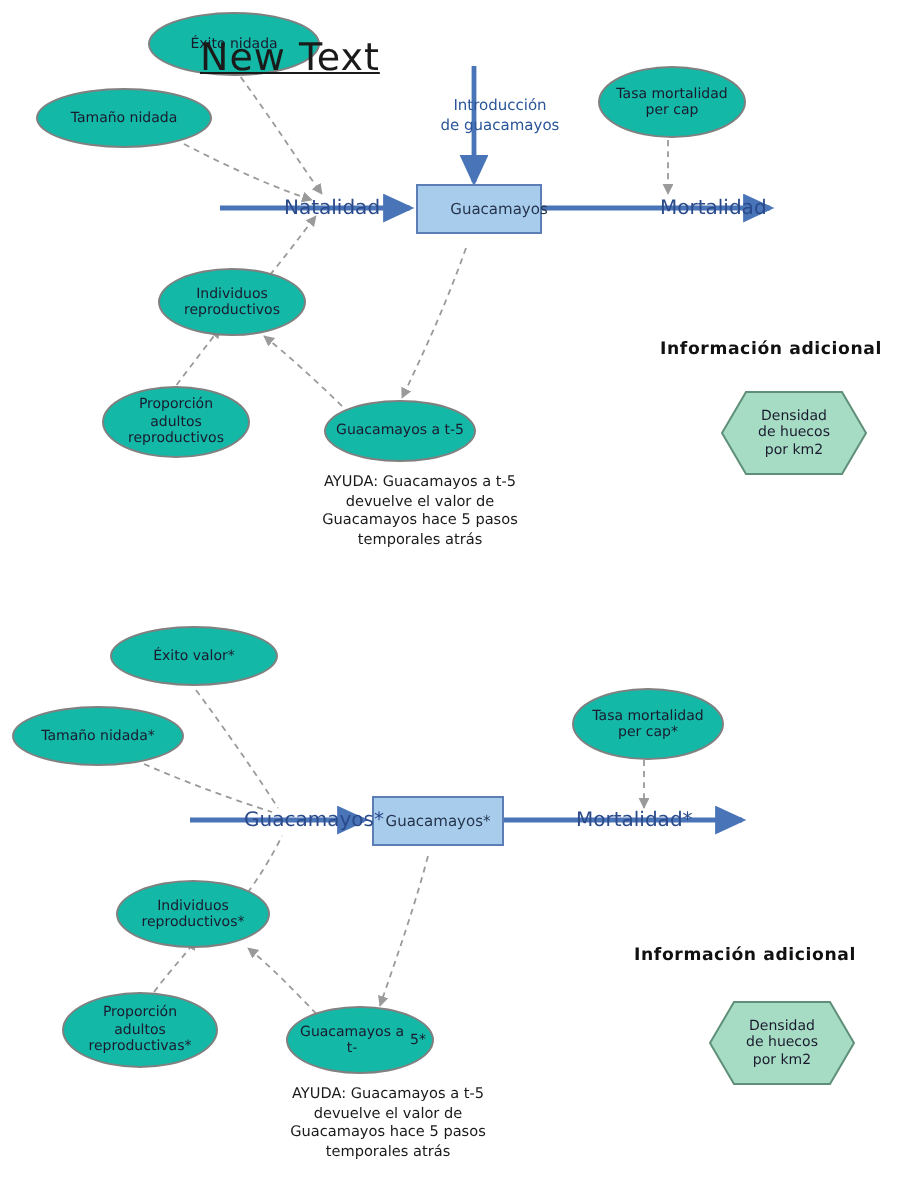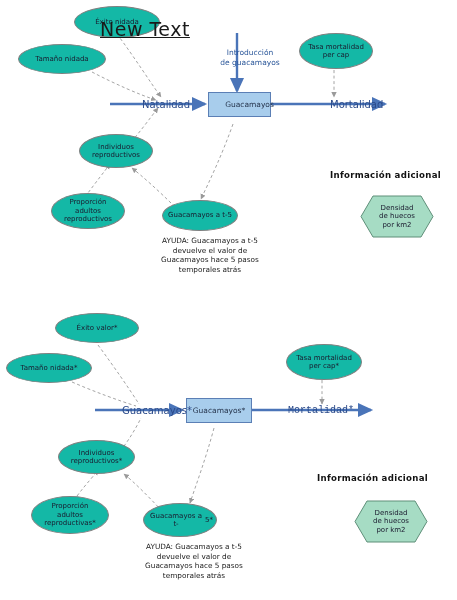--- a/index.html
+++ b/index.html
@@ -179,21 +179,21 @@
     <span>Guacamayos a t-</span>
     <span>5*</span>
   </div>
 
   <div class="node stockbox" style="left:186px;top:398px;width:66px;height:25px;">
     <span>Guacamayos*</span>
   </div>
 
   <div class="flowlabel" style="left:122px;top:405px;"><span>Guacamayos*</span></div>
 
-  <div class="flowlabel" style="left:288px;top:405px;font-family:Liberation Mono, monospace;"><span>Mortalidad*</span></div>
+  <div class="flowlabel" style="left:288px;top:405px;"><span>Mortalidad*</span></div>
 
   <div class="helptext" style="left:110px;top:542px;width:168px;">
     <div>AYUDA: Guacamayos a t-5</div>
     <div>devuelve el valor de</div>
     <div>Guacamayos hace 5 pasos</div>
     <div>temporales atrás</div>
   </div>
 
   <div class="sectionhead" style="left:317px;top:473px;">
     <span>Información adicional</span>

